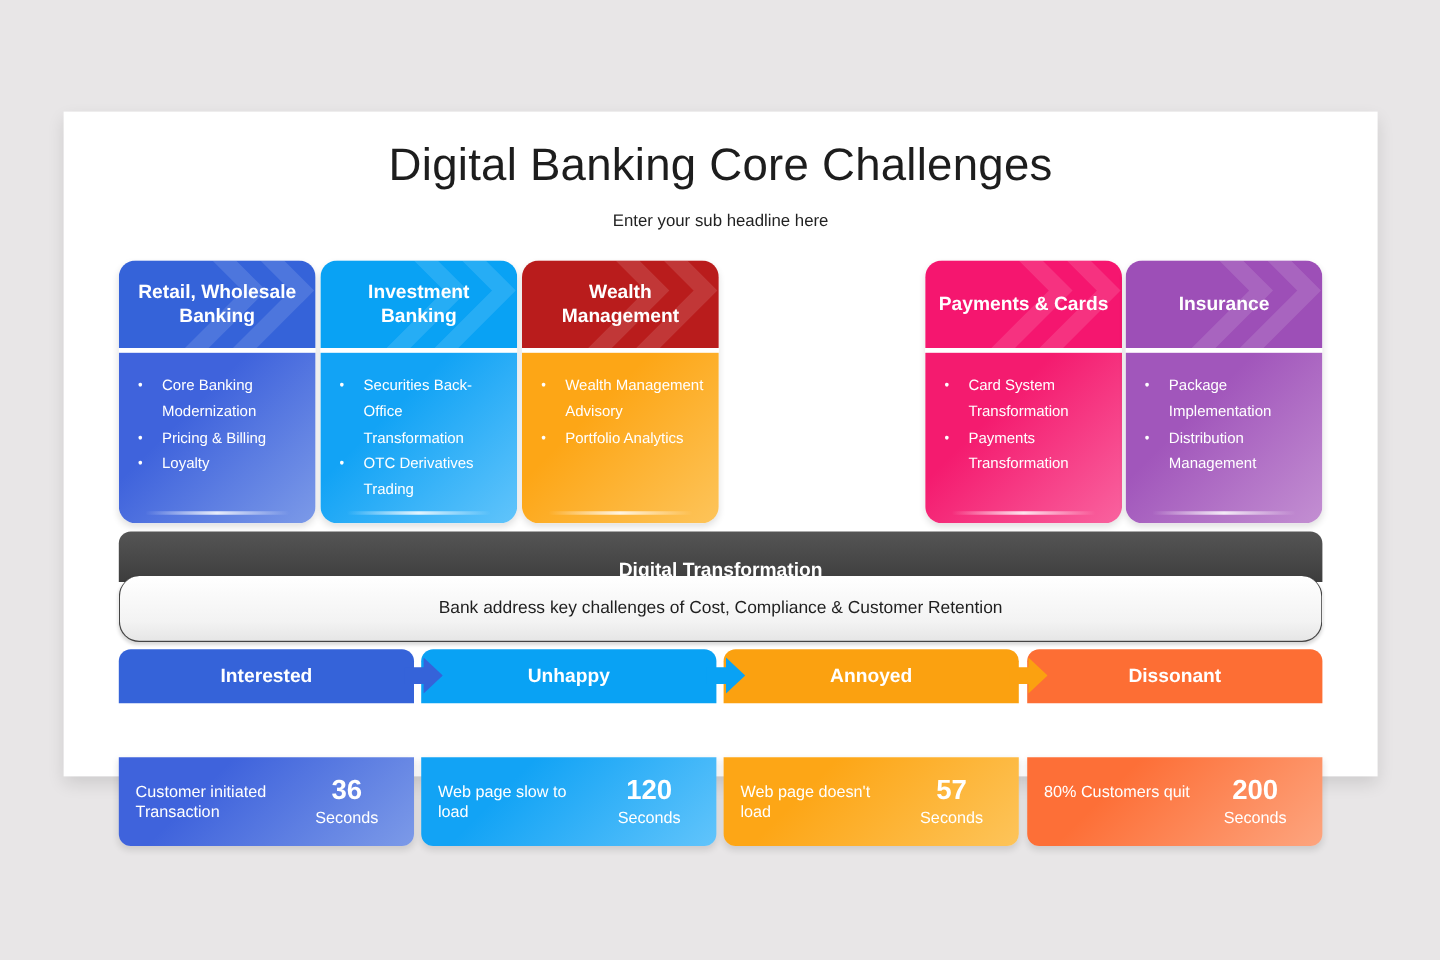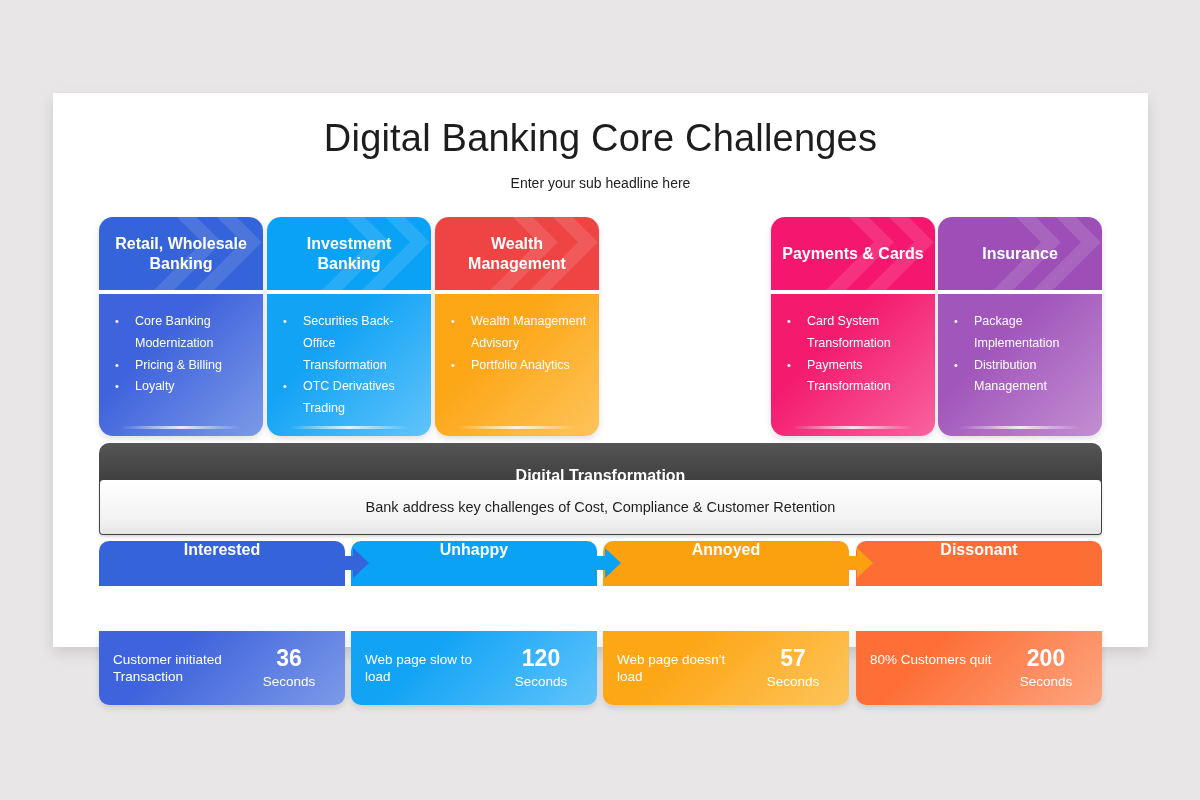--- a/index.html
+++ b/index.html
@@ -60,33 +60,33 @@
   
   .dt-bar {
     position: absolute; left: 46px; top: 350px; width: 1003px; height: 42px;
     background: linear-gradient(180deg, #555 0%, #3d3d3d 100%);
     border-radius: 10px 10px 0 0; color: #fff; font-weight: bold; font-size: 16px;
     display: flex; align-items: flex-end; justify-content: center; padding-top: 9px;
   }
   .dt-box {
     position: absolute; left: 46px; top: 387px; width: 1003px; height: 55px;
     background: linear-gradient(180deg, #ffffff 0%, #f3f3f3 70%, #e6e6e6 100%);
-    border: 1.5px solid #444; border-top: none; border-radius: 4px;
+    border: 1.5px solid #444; border-top: none; border-radius: 17px;
     display: flex; align-items: center; justify-content: center;
     font-size: 14.5px; color: #1f1f1f;
     box-shadow: 0 2px 3px rgba(0,0,0,0.15);
   }
   
   .stages { position: absolute; left: 46px; top: 448px; width: 1003px; height: 124px; }
   .stage { position: absolute; top: 0; width: 246px; height: 124px; border-radius: 10px; overflow: visible; }
   .stage-head {
     position: absolute; left: 0; top: 0; width: 100%; height: 45px;
     border-radius: 10px 10px 0 0;
     color: #fff; font-weight: bold; font-size: 16px;
-    display: flex; align-items: flex-start; justify-content: center;
+    display: flex; align-items: center; justify-content: center;
   }
   .stage-body {
     position: absolute; left: 0; top: 50px; width: 100%; height: 74px;
     border-radius: 0 0 10px 10px; color: #fff;
     box-shadow: 0 3px 6px rgba(0,0,0,0.12);
     margin-top: 40px;
   }
   .stage-desc {
     position: absolute; left: 14px; top: 20px; width: 130px; font-size: 13.5px; line-height: 17px;
   }
@@ -136,21 +136,21 @@
      <div class="card-divider"></div>
      <div class="card-body" style="background:linear-gradient(135deg, #12a3f5 0%, #12a3f5 35%, #61c4fb 100%)">
        <ul>
             <li>Securities Back-Office Transformation</li>
             <li>OTC Derivatives Trading</li>
           </ul>
      </div>
      <div class="card-shine"></div>
       </div>
     <div class="card" style="left:336px">
-        <div class="card-head" style="background:#ef4444">
+        <div class="card-head" style="background:#b91c1c">
        <span class="chev" style="left:38px"></span>
        <span class="chev" style="left:78px"></span>
        <span class="label">Wealth Management</span>
      </div>
      <div class="card-divider"></div>
      <div class="card-body" style="background:linear-gradient(135deg, #fda616 0%, #fda616 35%, #fdc45a 100%)">
        <ul>
             <li>Wealth Management Advisory</li>
             <li>Portfolio Analytics</li>
           </ul>

